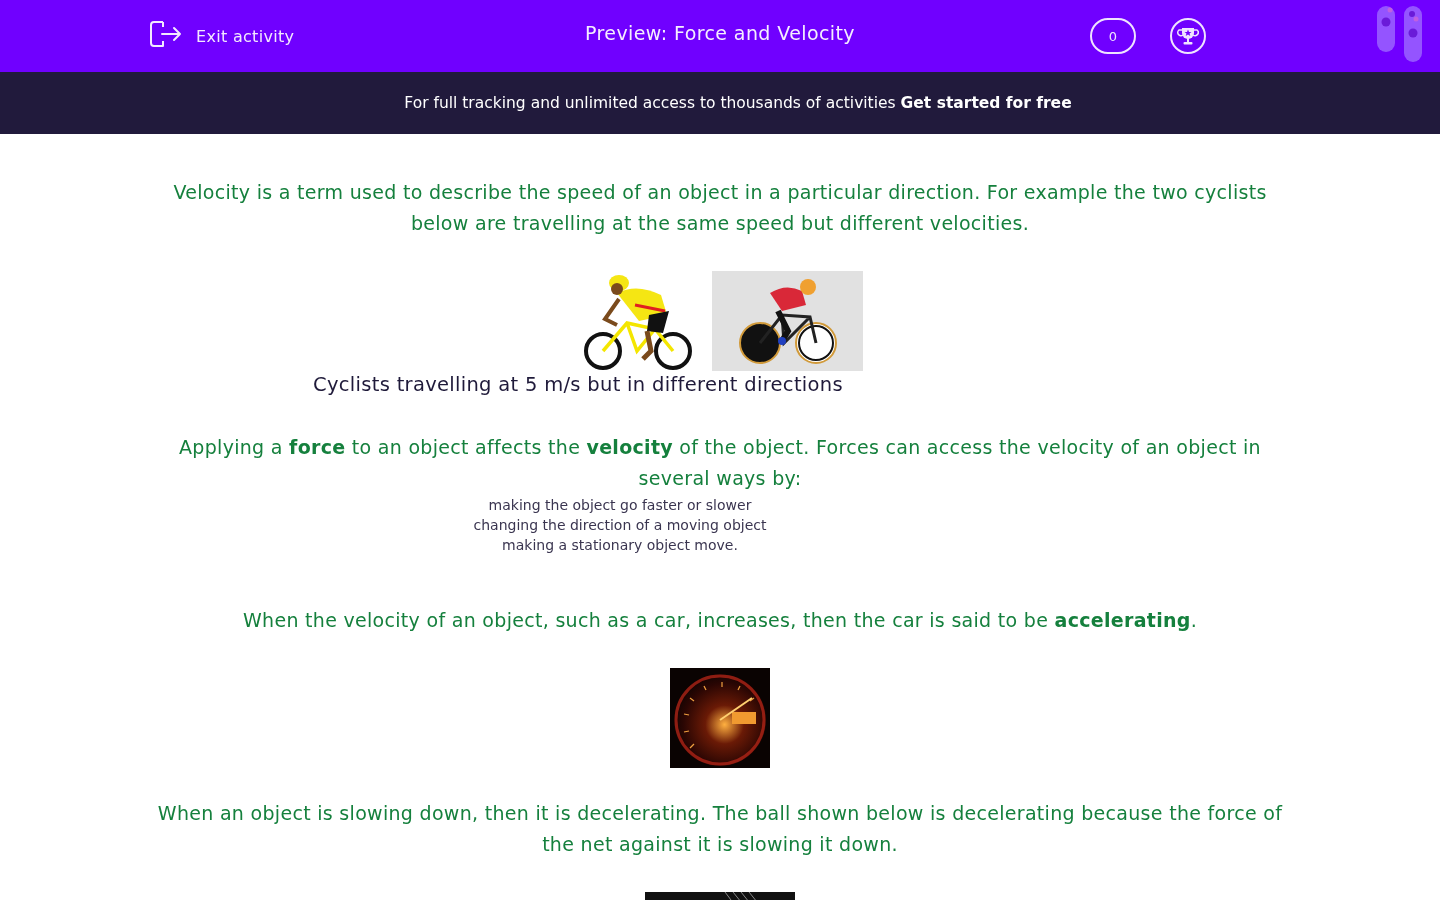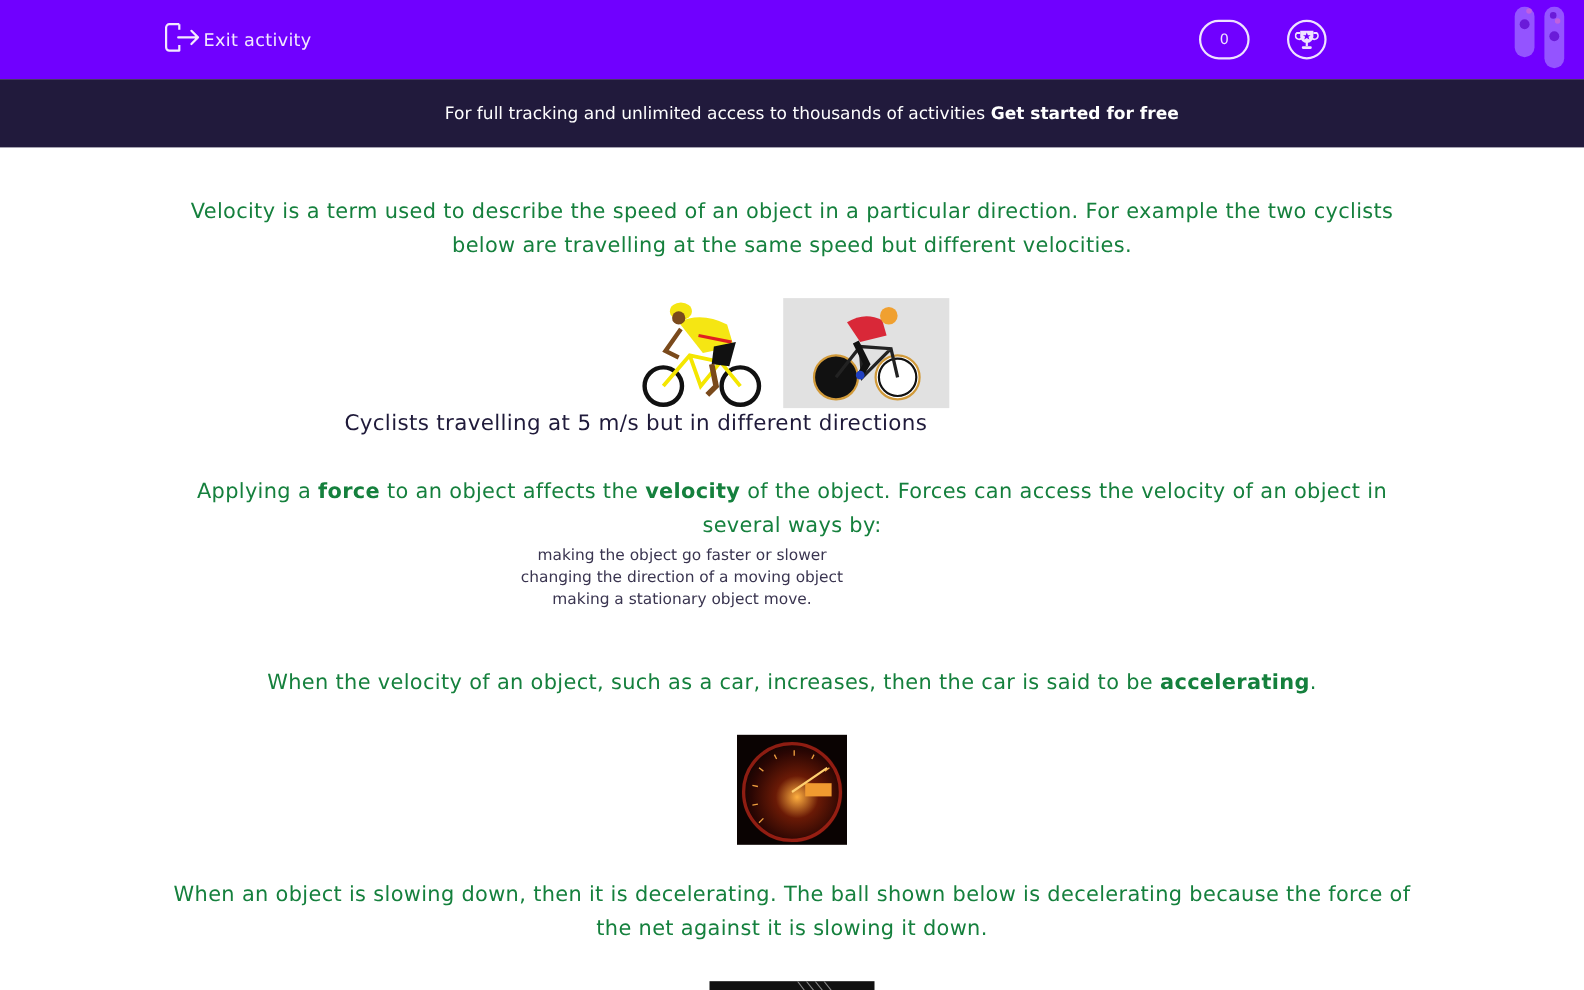--- a/index.html
+++ b/index.html
@@ -5,21 +5,21 @@
   * { box-sizing: border-box; margin: 0; padding: 0; }
   html, body { width: 1440px; height: 900px; overflow: hidden; background: #ffffff; }
   body { font-family: "DejaVu Sans", sans-serif; color: #1f1a3a; }
 
   .topbar {
     position: absolute; left: 0; top: 0; width: 1440px; height: 72px;
     background: #7000ff; color: #ffffff;
   }
   .exit {
     position: absolute; left: 149px; top: 20px; height: 32px;
-    display: flex; align-items: center; gap: 2px; cursor: pointer;
+    display: flex; align-items: center; gap: 13px; cursor: pointer;
   }
   .exit-label { font-size: 16px; letter-spacing: 0.3px; color: #f3e9ff; }
   .title {
     position: absolute; left: 0; right: 0; top: 22px; text-align: center;
     font-size: 19px; letter-spacing: 0.4px; color: #f5eeff;
   }
   .score-pill {
     position: absolute; left: 1090px; top: 18px; width: 46px; height: 36px;
     border: 2px solid #efe3ff; border-radius: 18px;
     display: flex; align-items: center; justify-content: center;
@@ -64,20 +64,21 @@
   <div class="exit">
     <span>
       <svg width="34" height="30" viewBox="0 0 34 30">
         <path d="M14 3 H5 a3 3 0 0 0 -3 3 V24 a3 3 0 0 0 3 3 H14 V22" fill="none" stroke="#f3e9ff" stroke-width="2" stroke-linejoin="round"></path>
         <path d="M14 8 V3" fill="none" stroke="#f3e9ff" stroke-width="2"></path>
         <path d="M13 15 H31 M25 9 L31 15 L25 21" fill="none" stroke="#f3e9ff" stroke-width="2" stroke-linecap="round" stroke-linejoin="round"></path>
       </svg>
     </span>
     <span class="exit-label">Exit activity</span>
   </div>
+  <div class="title">Preview: Force and Velocity</div>
   <div class="score-pill">0</div>
   <div class="trophy">
     <svg width="22" height="22" viewBox="0 0 22 22">
       <path d="M5 3 H17 V8 a6 6 0 0 1 -12 0 Z" fill="#efe3ff"></path>
       <path d="M5 5 H2 a3 3 0 0 0 4 5 M17 5 H20 a3 3 0 0 1 -4 5" fill="none" stroke="#efe3ff" stroke-width="1.6"></path>
       <rect x="10" y="13" width="2" height="4" fill="#efe3ff"></rect>
       <rect x="6.5" y="17" width="9" height="2.5" rx="1" fill="#efe3ff"></rect>
       <polygon points="11,4.5 12,7 14.5,7 12.5,8.5 13.3,11 11,9.5 8.7,11 9.5,8.5 7.5,7 10,7" fill="#7000ff"></polygon>
     </svg>
   </div>

